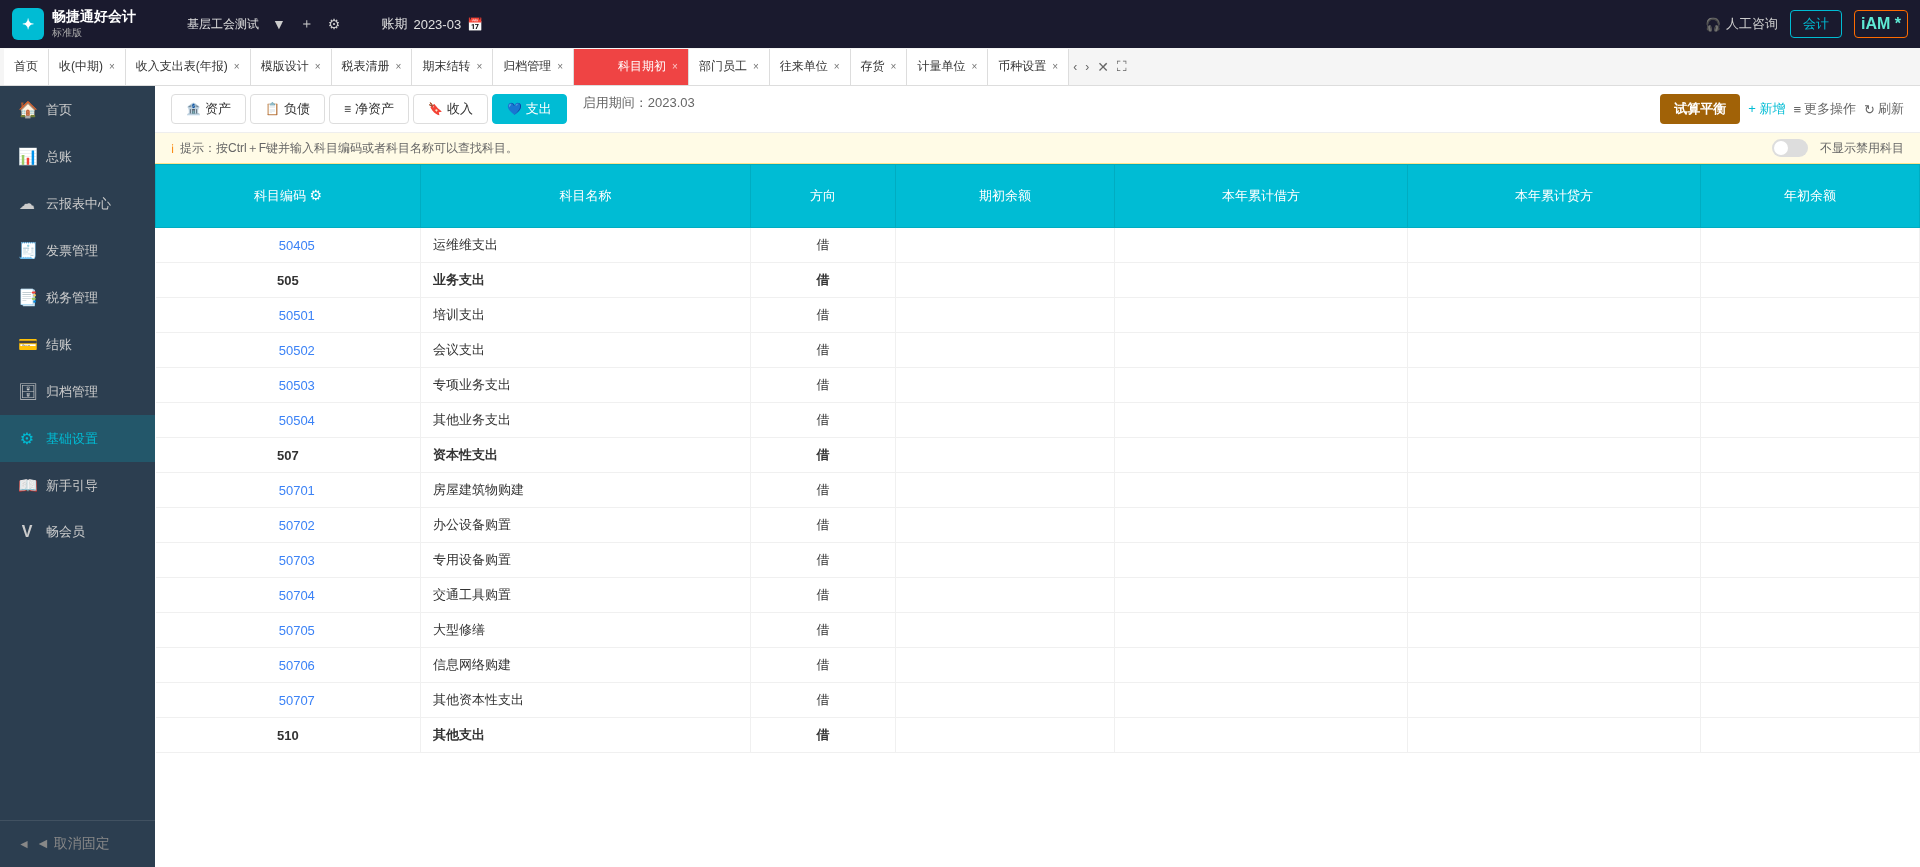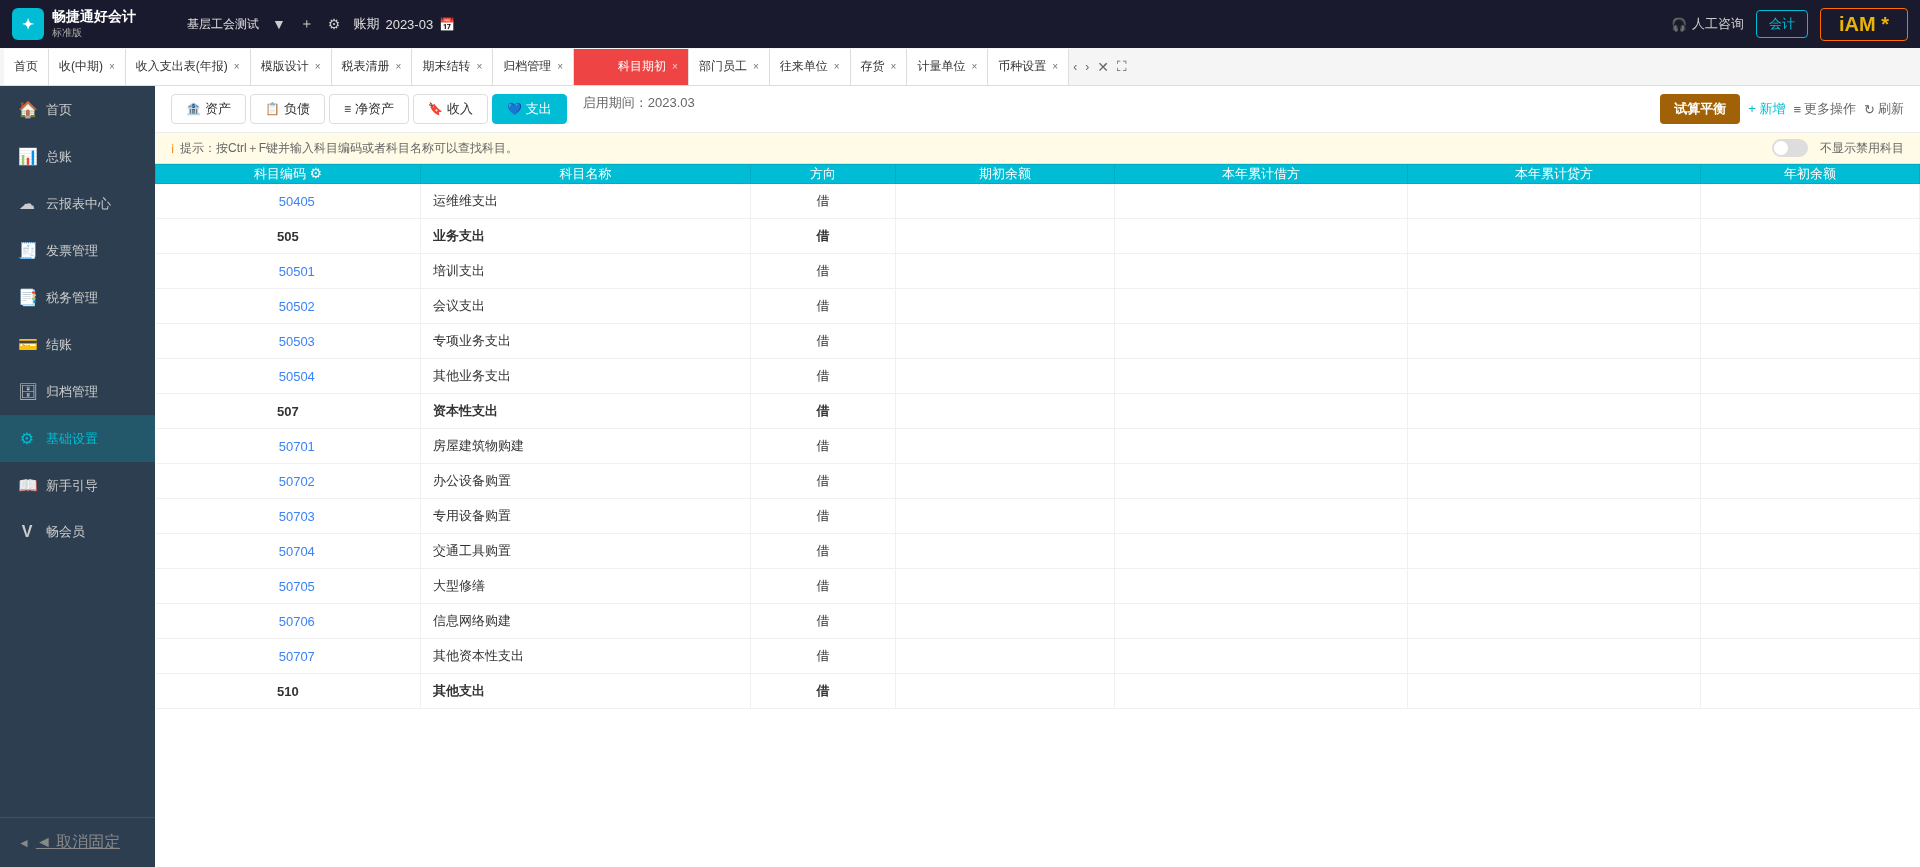--- a/index.html
+++ b/index.html
@@ -11,21 +11,21 @@
       justify-content: space-between;
     }
     .logo-area { display: flex; align-items: center; gap: 8px; min-width: 155px; }
     .logo-icon { width: 32px; height: 32px; background: #00bcd4; border-radius: 6px; display: flex; align-items: center; justify-content: center; color: white; font-weight: bold; font-size: 14px; }
     .logo-text { color: white; font-size: 14px; font-weight: bold; }
     .logo-sub { color: #aaa; font-size: 10px; }
     .header-center { display: flex; align-items: center; gap: 8px; flex: 1; justify-content: flex-start; padding-left: 20px; }
     .company-name { color: #e0e0e0; font-size: 12px; }
     .header-icons { display: flex; align-items: center; gap: 4px; }
     .header-icon-btn { background: none; border: none; color: #ccc; cursor: pointer; font-size: 14px; padding: 2px 5px; }
-    .period-info { color: #e0e0e0; font-size: 13px; display: flex; align-items: center; gap: 6px; }
+    .period-info { color: #e0e0e0; font-size: 13px; display: flex; align-items: center; gap: 6px; margin-left: 28px; }
     .header-right { display: flex; align-items: center; gap: 12px; }
     .customer-service { color: #ccc; font-size: 13px; display: flex; align-items: center; gap: 4px; cursor: pointer; }
     .account-btn { background: transparent; border: 1px solid #00bcd4; color: #00bcd4; padding: 4px 12px; border-radius: 4px; cursor: pointer; font-size: 13px; }
 
     
     .tab-bar {
       display: flex; align-items: center; background: #f5f5f5; border-bottom: 1px solid #ddd;
       height: 38px; padding: 0 4px; overflow: hidden;
     }
     .tab-item {
@@ -85,41 +85,41 @@
     .toggle-area { display: flex; align-items: flex-end; gap: 12px; }
     .toggle-switch { width: 36px; height: 18px; background: #ddd; border-radius: 9px; position: relative; cursor: pointer; }
     .toggle-knob { width: 14px; height: 14px; background: white; border-radius: 50%; position: absolute; top: 2px; left: 2px; }
     .toggle-label { font-size: 12px; color: #666; }
 
     
     .table-area { flex: 1; overflow-y: auto; background: white; margin: 0; }
     .data-table { width: 100%; border-collapse: collapse; }
     .data-table thead tr { background: #00bcd4; color: white; }
     .data-table thead th {
-      padding: 0 12px; font-size: 13px; font-weight: normal;
+      padding: 22px 12px; font-size: 13px; font-weight: normal;
       border: 1px solid #00acc1; text-align: center; white-space: nowrap;
     }
     .data-table tbody tr { border-bottom: 1px solid #f0f0f0; }
     .data-table tbody td { padding: 8px 12px; font-size: 13px; color: #333; text-align: center; border-right: 1px solid #f0f0f0; }
     .data-table tbody td:nth-child(2) { text-align: left; }
     .data-table tbody td:nth-child(3) { text-align: center; }
     .row-parent td { font-weight: bold; }
     .row-parent td:first-child { padding-left: 12px; }
     .row-child td:first-child { padding-left: 30px; color: #3b82f6; }
 
     
     .gear-icon { font-size: 14px; cursor: pointer; }
 
     
     .table-area::-webkit-scrollbar { width: 8px; }
     .table-area::-webkit-scrollbar-track { background: #f1f1f1; }
     .table-area::-webkit-scrollbar-thumb { background: #ccc; border-radius: 4px; }
 
     
-    .iam-badge { color: #eab308; font-size: 20px; font-weight: bold; padding: 4px 18px; border: 1px solid #ff6b00; border-radius: 4px; }
+    .iam-badge { color: #5eead4; font-size: 16px; font-weight: bold; padding: 4px 6px; border: 1px solid #ff6b00; border-radius: 4px; }
   </style>
 </head>
 <body>
 
 <div class="top-header">
   <div class="logo-area">
     <div class="logo-icon">✦</div>
     <div>
       <div class="logo-text">畅捷通好会计</div>
       <div class="logo-sub">标准版</div>
@@ -246,21 +246,21 @@
     <div class="sidebar-item">
       <span class="sidebar-icon">📖</span>
       <span>新手引导</span>
     </div>
     <div class="sidebar-item">
       <span class="sidebar-icon" style="font-style:normal;font-weight:bold;">V</span>
       <span>畅会员</span>
     </div>
     <div class="sidebar-bottom">
       <span>◄</span>
-      <span style="font-size:16px;text-decoration:underline;">◄ 取消固定</span>
+      <span style="font-size:14px;">◄ 取消固定</span>
     </div>
   </div>
 
   <div class="main-content">
 
     <div class="sub-tab-bar">
       <div class="sub-tabs">
         <div class="sub-tab">
           <span class="sub-tab-icon">🏦</span>
           <span>资产</span>

